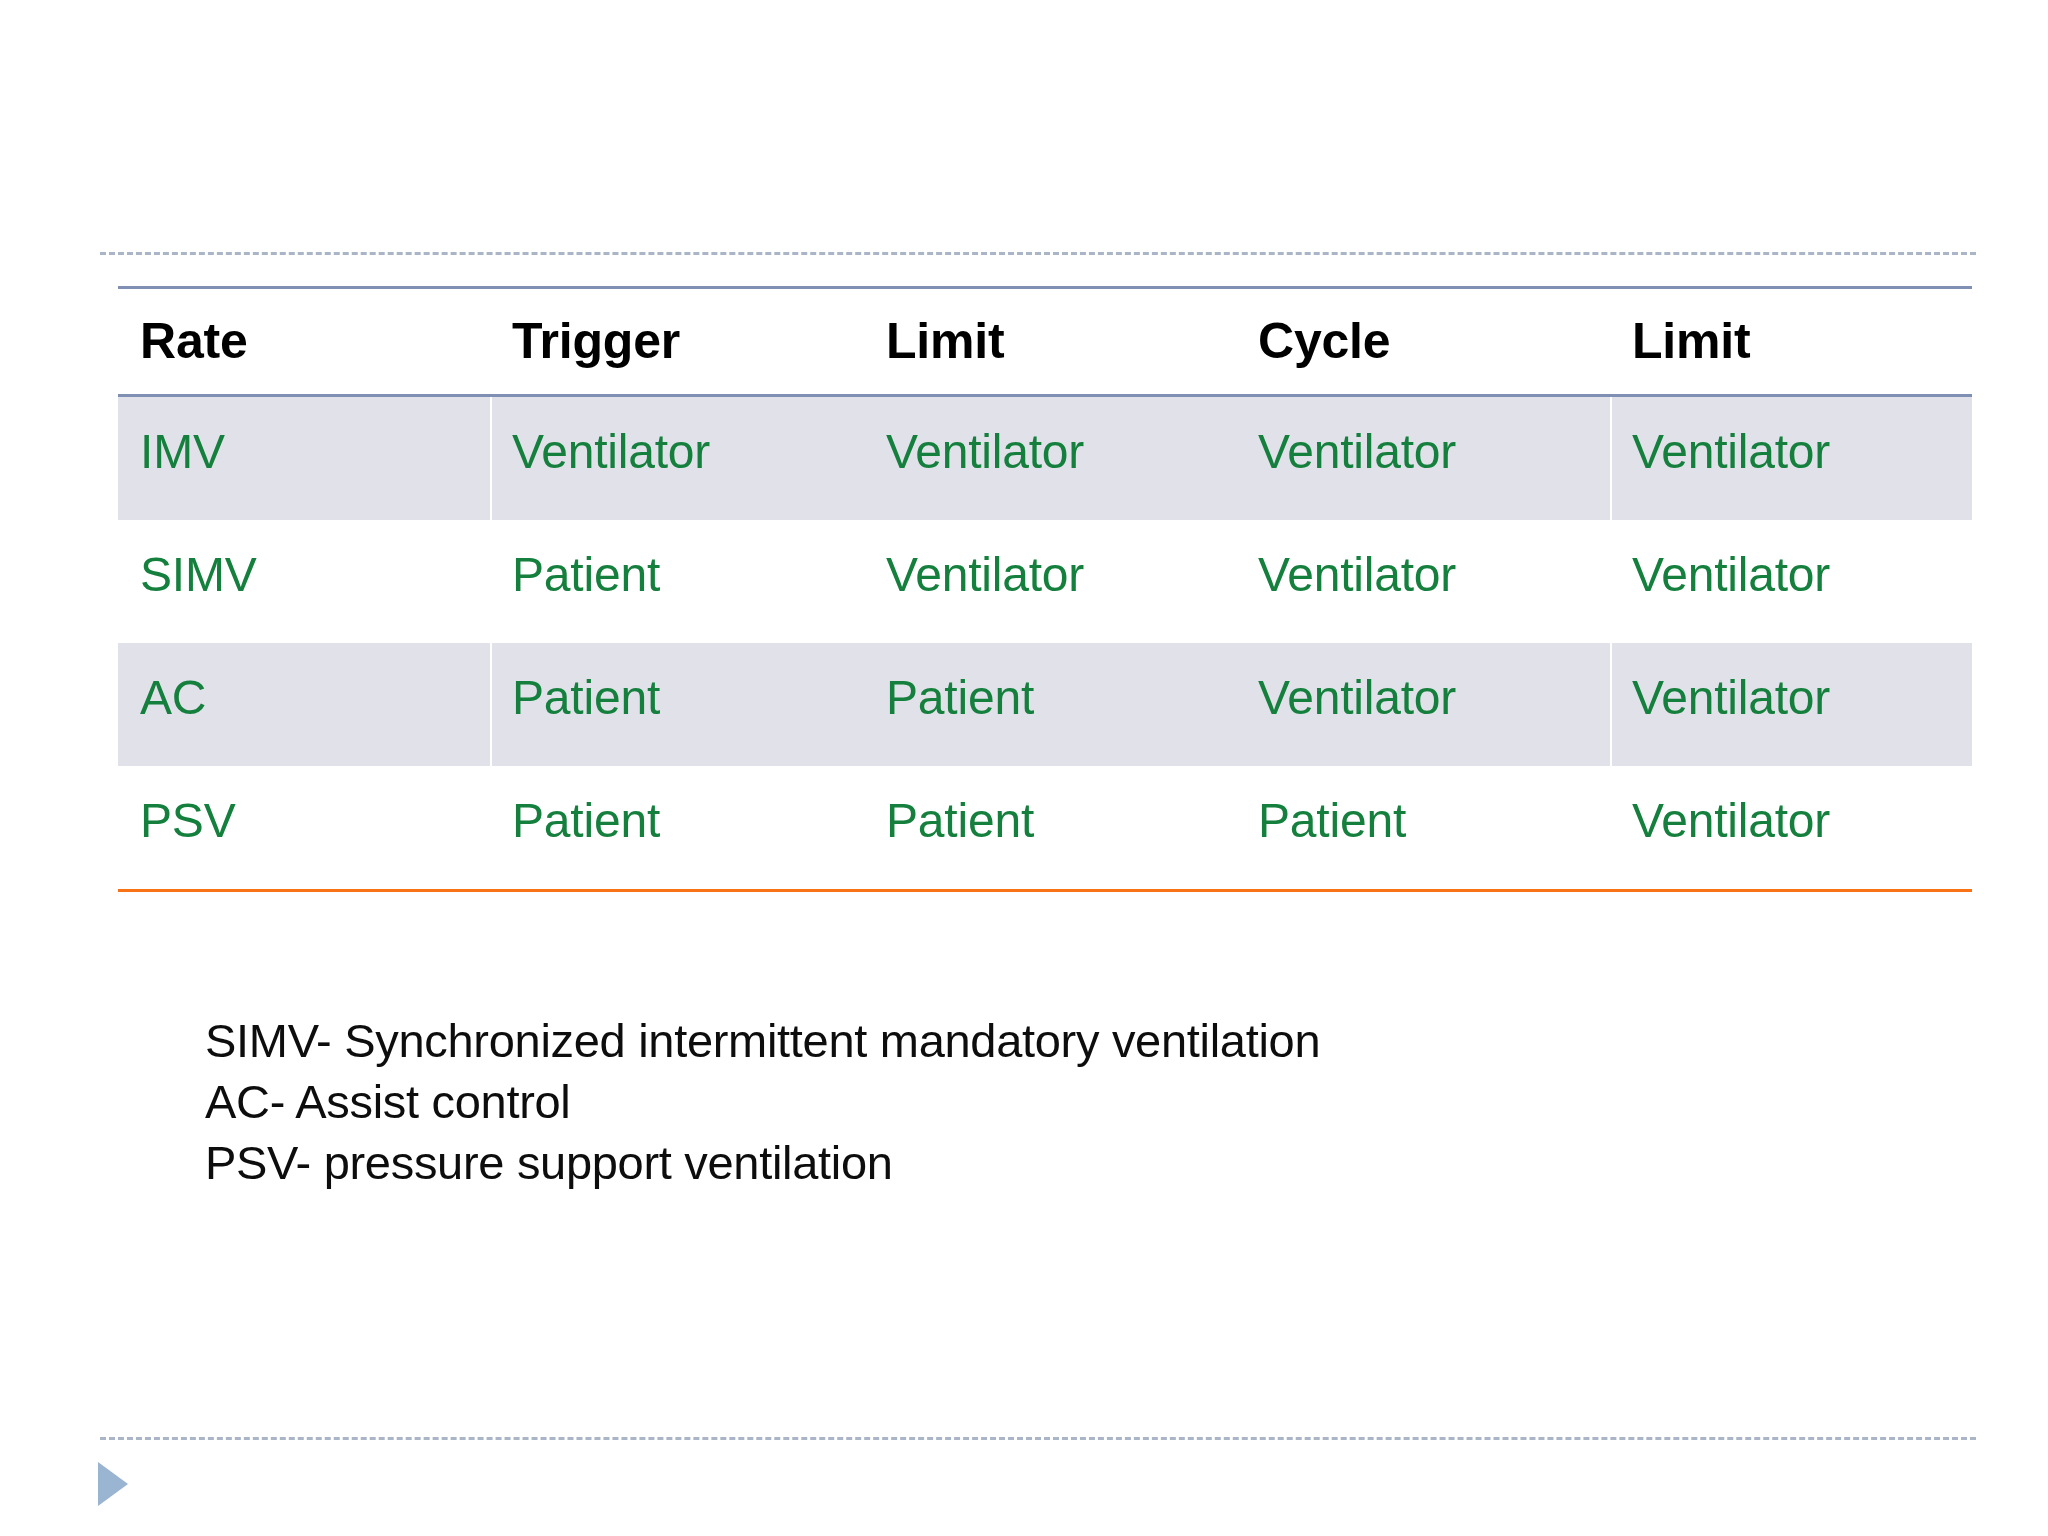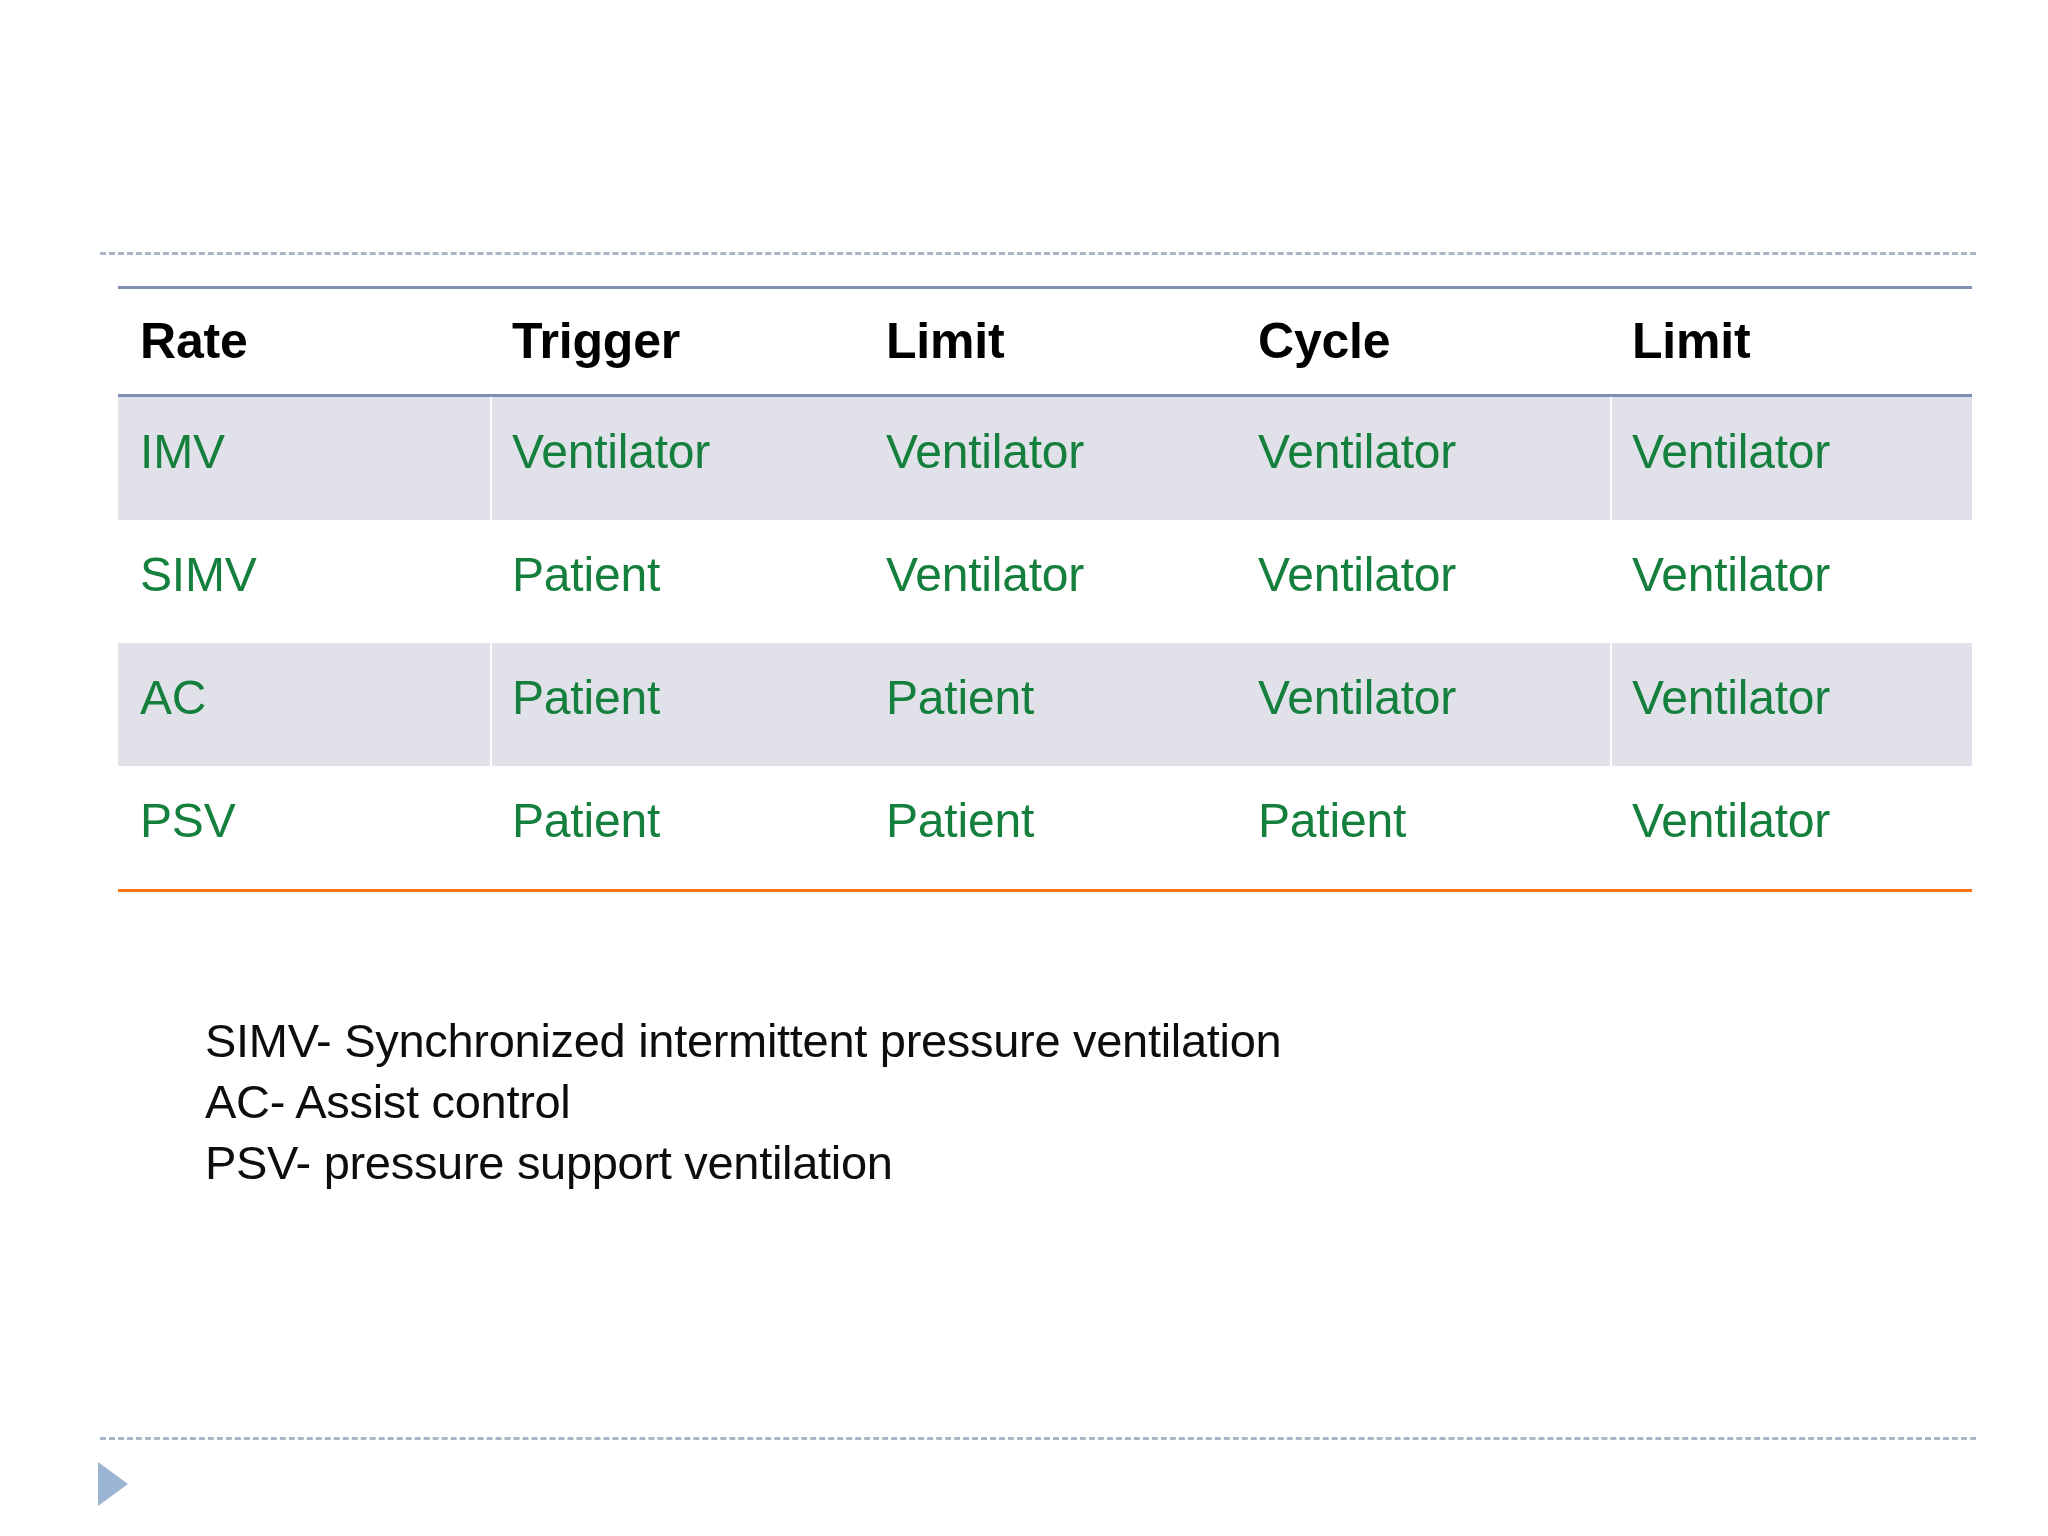--- a/index.html
+++ b/index.html
@@ -171,21 +171,21 @@
           <td class="c-trigger">Patient</td>
           <td class="c-rate">Patient</td>
           <td class="c-cycle">Patient</td>
           <td class="c-limit">Ventilator</td>
         </tr>
       </tbody>
     </table>
   </div>
 
   <div class="legend">
-    <div>SIMV- Synchronized intermittent pressure ventilation</div>
+    <div>SIMV- Synchronized intermittent mandatory ventilation</div>
     <div>AC- Assist control</div>
     <div>PSV- pressure support ventilation</div>
   </div>
 
   <div class="dashed-rule bottom"></div>
 
   <div class="corner-triangle"></div>
 
 </div>
 

